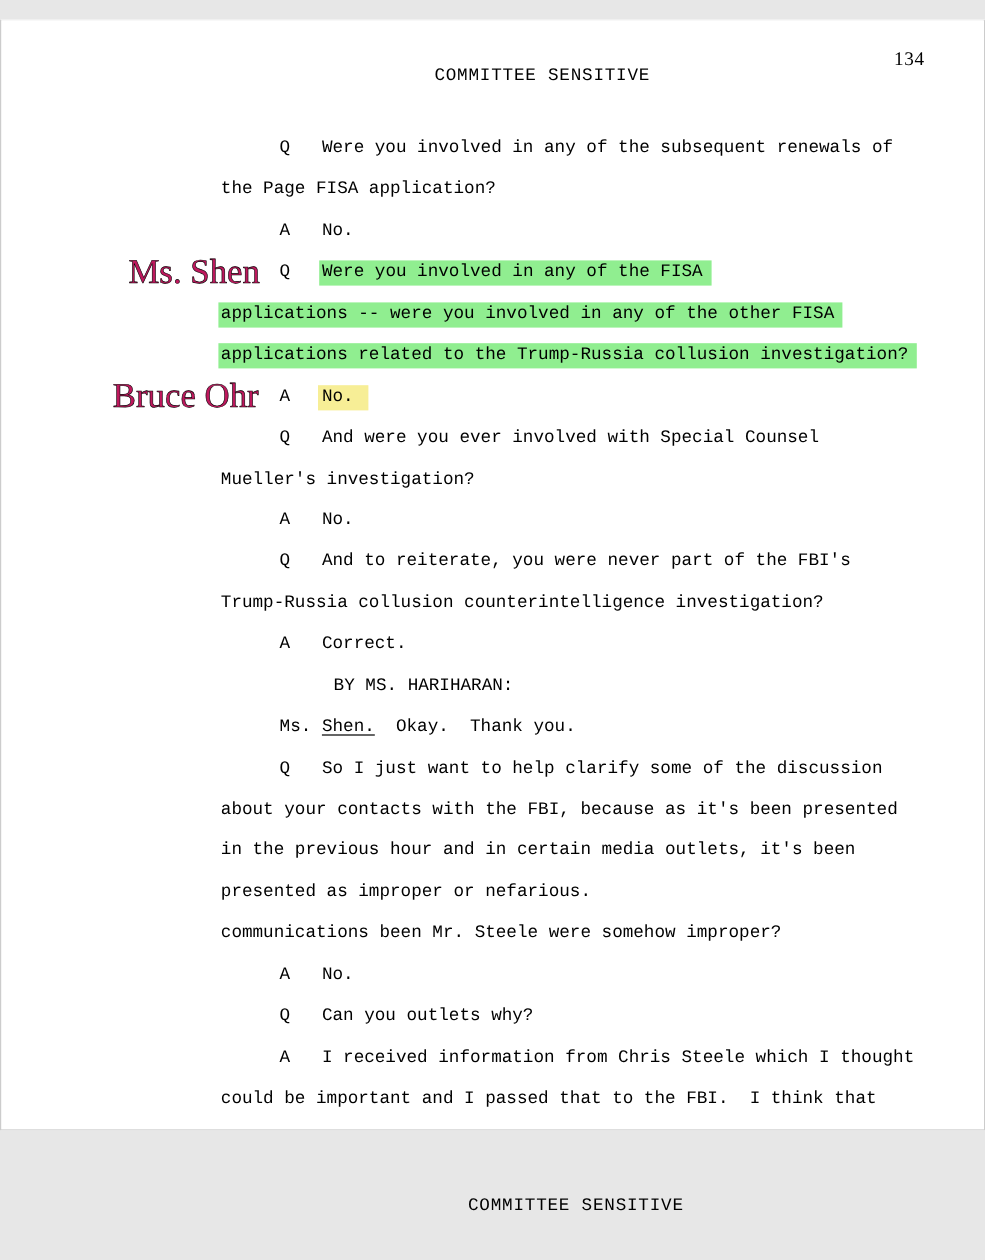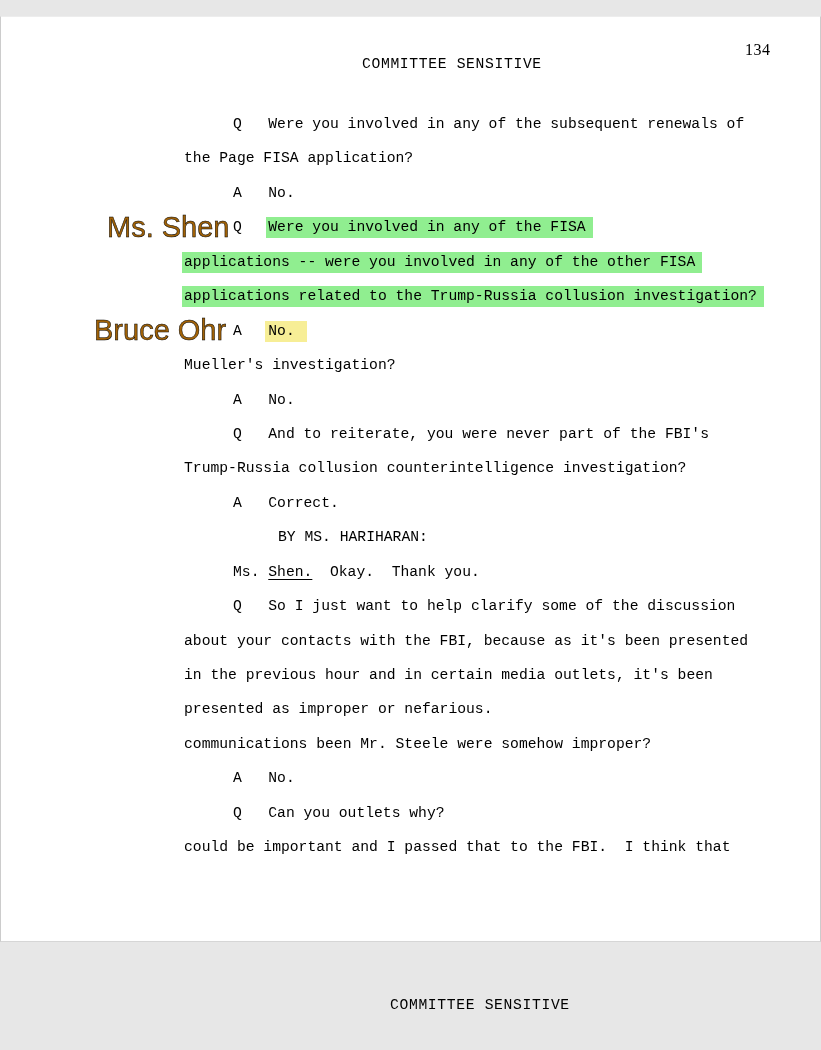--- a/index.html
+++ b/index.html
@@ -53,26 +53,26 @@
     margin-left: -2px;
   }
   .hl-yellow {
     background: #F7EE96;
     padding: 2px 12px 3px 3px;
     margin-left: -3px;
   }
   .u { text-decoration: underline; text-underline-offset: 3px; }
   .annotation {
     position: absolute;
-    font-family: Liberation Sans, sans-serif;
+    font-family: Liberation Serif, serif;
     font-size: 29px;
     font-weight: 400;
     -webkit-text-stroke: 0.5px #000;
     white-space: nowrap;
-    color: #a16207;
+    color: #be185d;
   }
   .ann-shen { left: 106px; top: 194px; }
   .ann-ohr  { left: 93px;  top: 297px; }
   .bottom-gutter {
     position: absolute; left: 0; top: 1041px;
     width: 821px; height: 9px;
     background: #e7e7e7;
   }
 </style>
 </head>
@@ -85,34 +85,36 @@
   <div class="running-head header-head">COMMITTEE SENSITIVE</div>
 
   <div class="text-block">
       <div class="line indent-1"><span>Q   Were you involved in any of the subsequent renewals of</span></div>
       <div class="line indent-0"><span>the Page FISA application?</span></div>
       <div class="line indent-1"><span>A   No.</span></div>
       <div class="line indent-1"><span>Q   </span><span class="hl-green">Were you involved in any of the FISA</span></div>
       <div class="line indent-0"><span class="hl-green">applications -- were you involved in any of the other FISA</span></div>
       <div class="line indent-0"><span class="hl-green">applications related to the Trump-Russia collusion investigation?</span></div>
       <div class="line indent-1"><span>A   </span><span class="hl-yellow">No.</span></div>
+      <div class="line indent-1"><span>Q   And were you ever involved with Special Counsel</span></div>
       <div class="line indent-0"><span>Mueller's investigation?</span></div>
       <div class="line indent-1"><span>A   No.</span></div>
       <div class="line indent-1"><span>Q   And to reiterate, you were never part of the FBI's</span></div>
       <div class="line indent-0"><span>Trump-Russia collusion counterintelligence investigation?</span></div>
       <div class="line indent-1"><span>A   Correct.</span></div>
       <div class="line indent-2"><span>BY MS. HARIHARAN:</span></div>
       <div class="line indent-1"><span>Ms. </span><span class="u">Shen.</span><span>  Okay.  Thank you.</span></div>
       <div class="line indent-1"><span>Q   So I just want to help clarify some of the discussion</span></div>
       <div class="line indent-0"><span>about your contacts with the FBI, because as it's been presented</span></div>
       <div class="line indent-0"><span>in the previous hour and in certain media outlets, it's been</span></div>
       <div class="line indent-0"><span>presented as improper or nefarious.</span></div>
       <div class="line indent-0"><span>communications been Mr. Steele were somehow improper?</span></div>
       <div class="line indent-1"><span>A   No.</span></div>
       <div class="line indent-1"><span>Q   Can you outlets why?</span></div>
+      <div class="line indent-1"><span>A   I received information from Chris Steele which I thought</span></div>
       <div class="line indent-0"><span>could be important and I passed that to the FBI.  I think that</span></div>
     </div>
 
   <div class="annotation ann-shen">Ms. Shen</div>
 
   <div class="annotation ann-ohr">Bruce Ohr</div>
 
   <div class="running-head footer-head">COMMITTEE SENSITIVE</div>
 
 </div>

